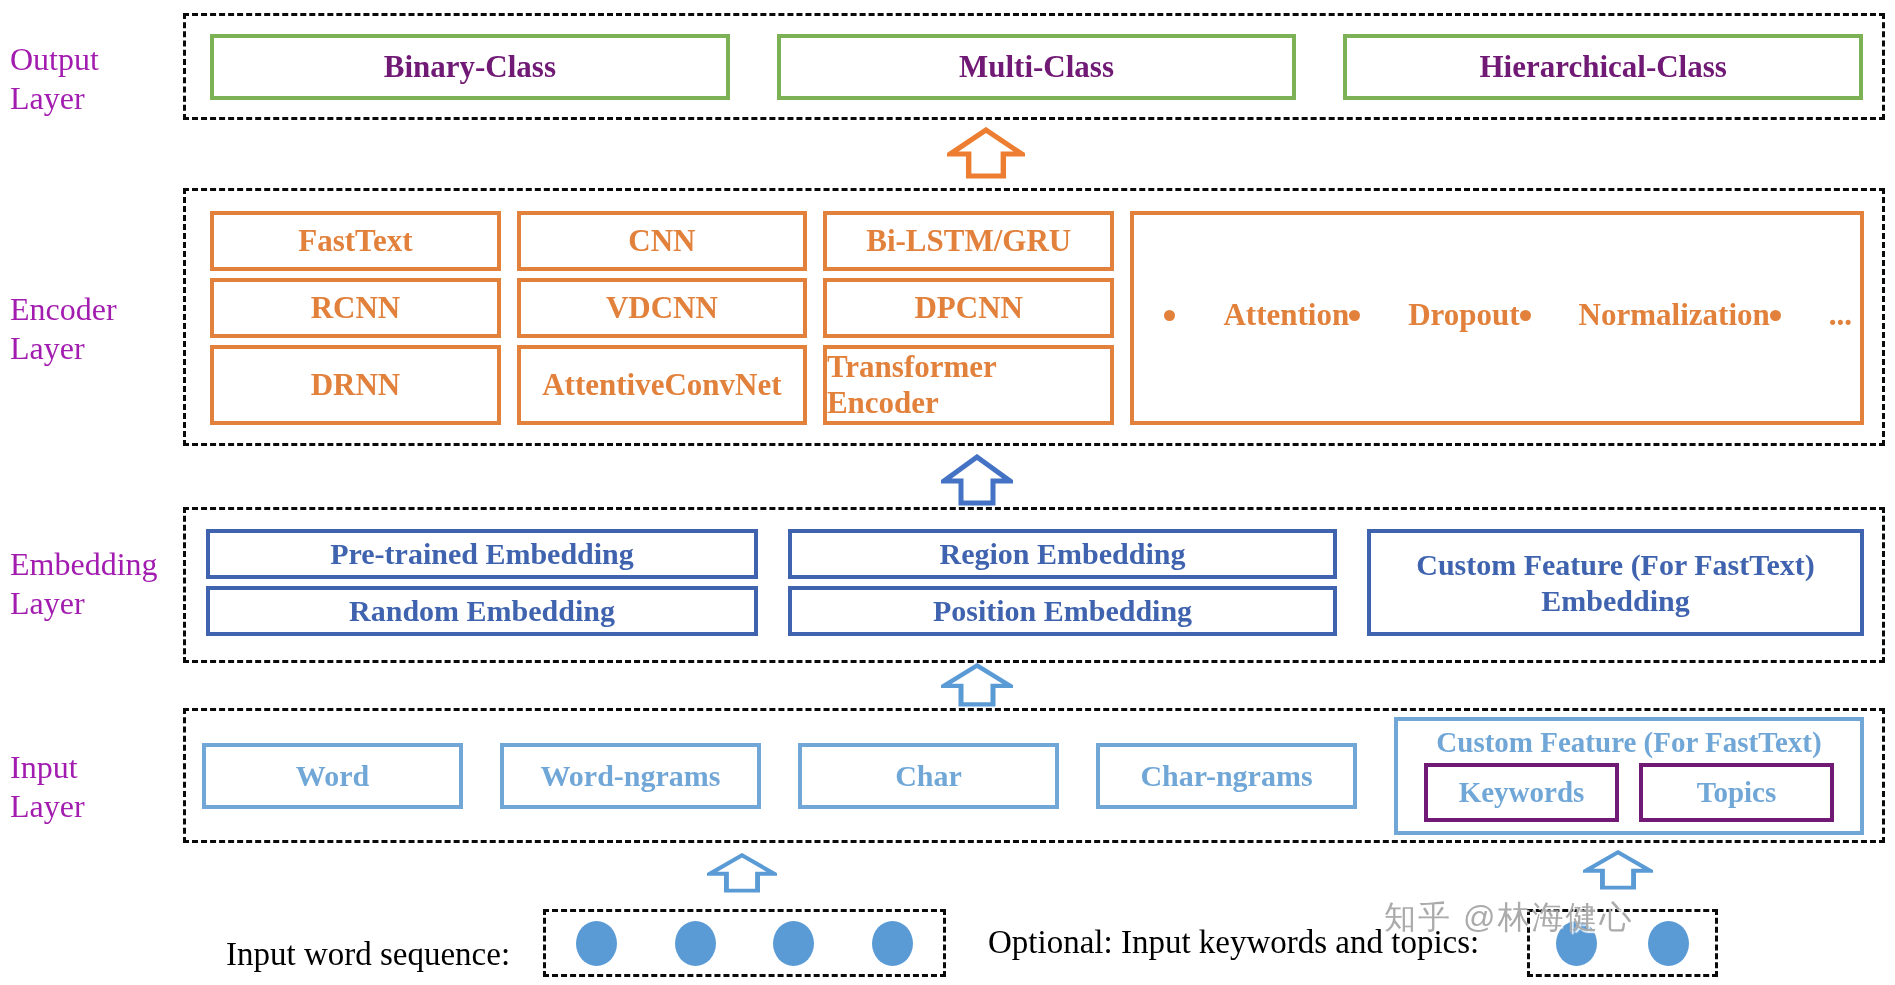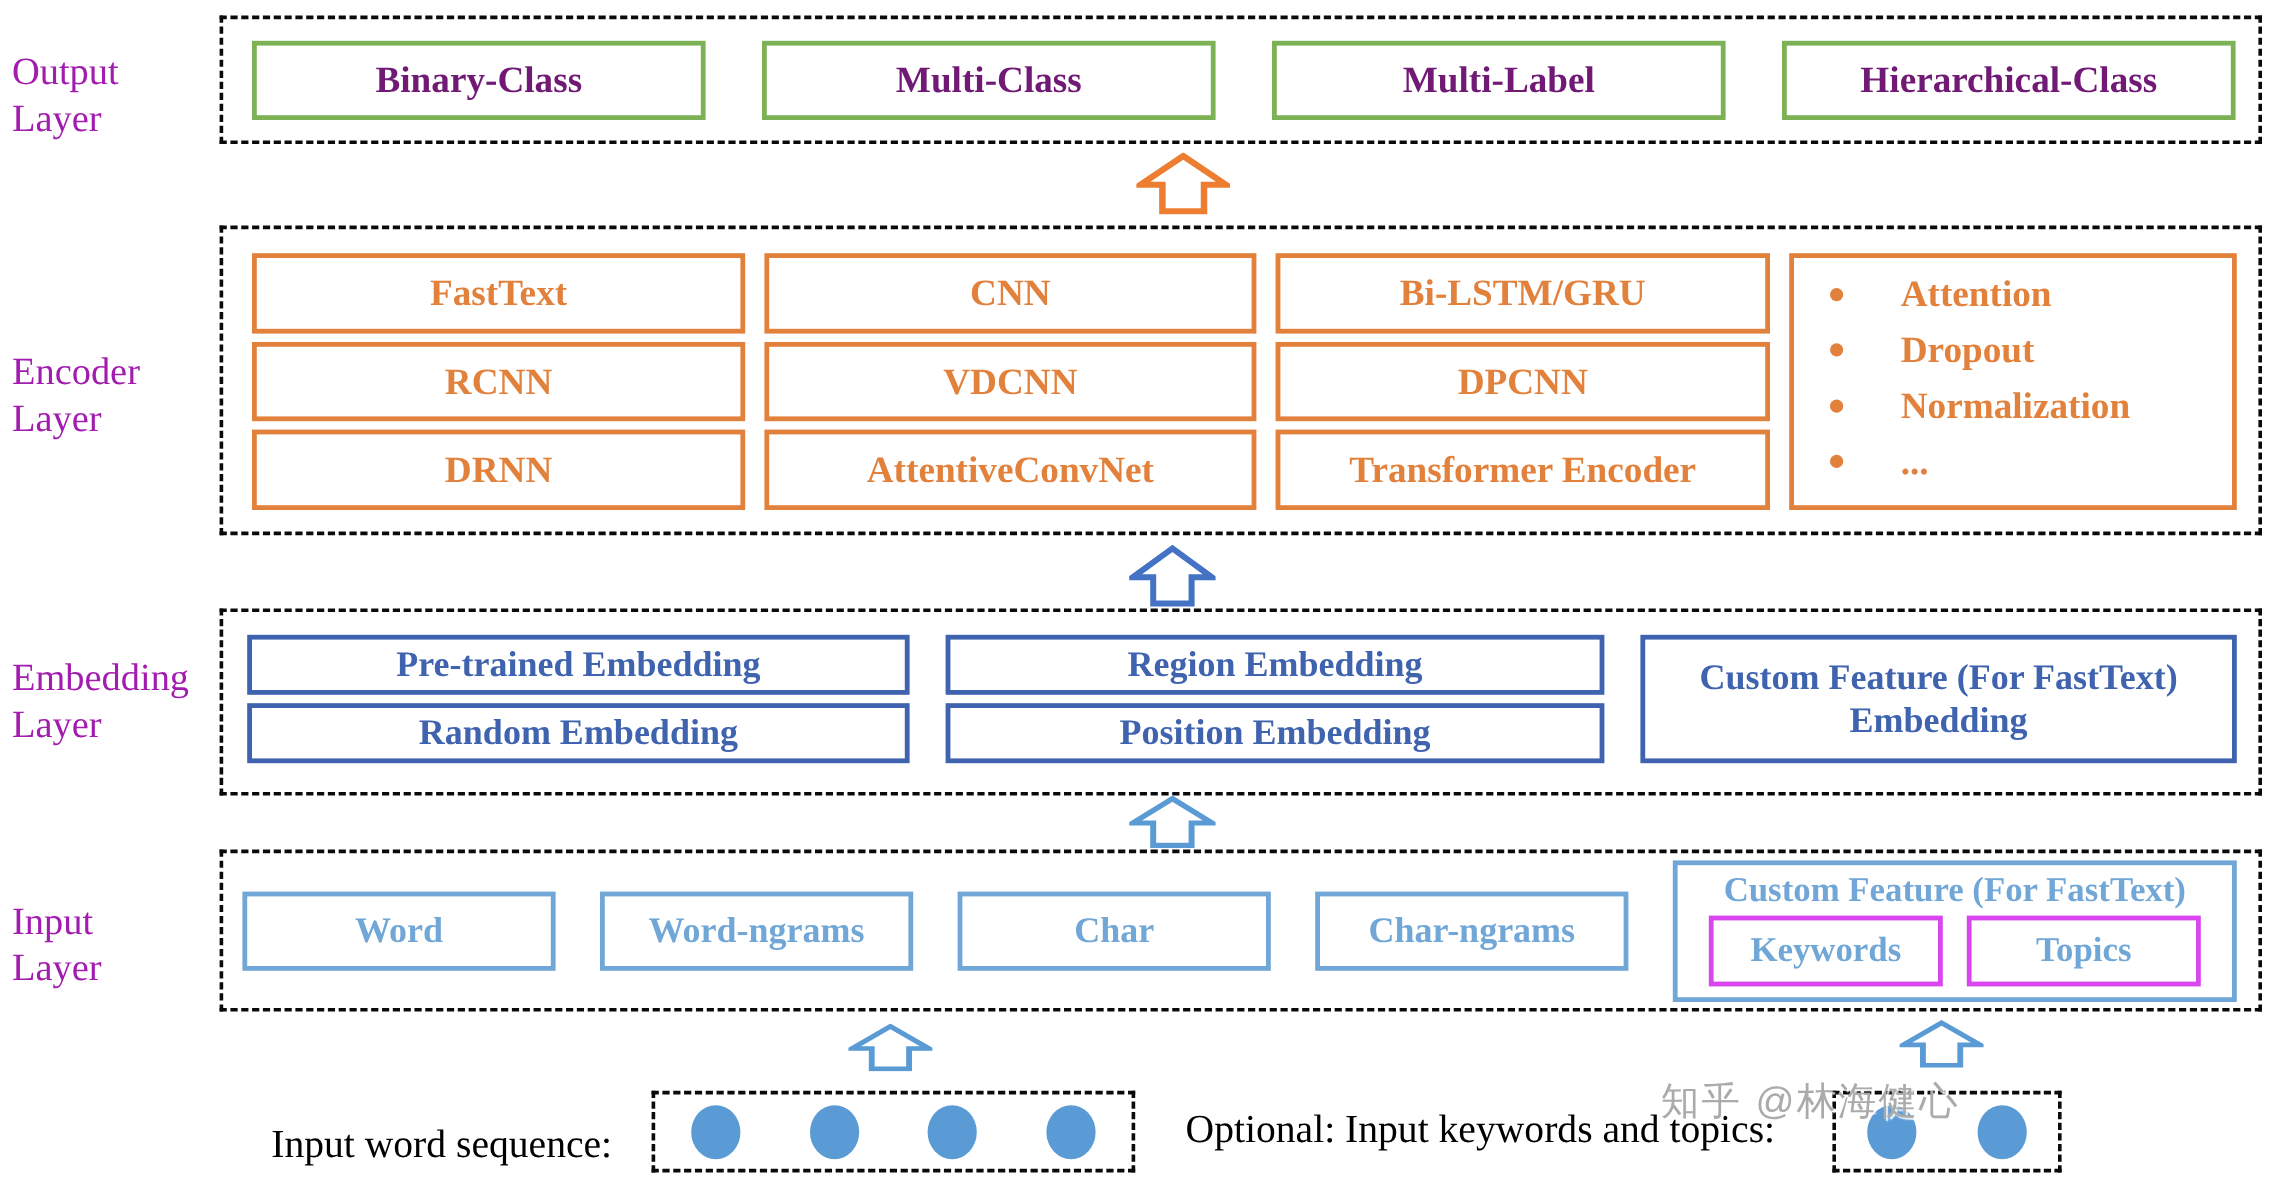--- a/index.html
+++ b/index.html
@@ -28,21 +28,21 @@
     grid-template-columns:412fr 411fr 413fr 374fr;
     grid-template-rows:repeat(3,1fr);
     column-gap:16px;row-gap:7px;padding:20px 18px 18px 24px;
   }
   .orange-box{
     border:4px solid #E2813C;color:#E2813C;font-weight:bold;font-size:31px;
     display:flex;align-items:center;justify-content:center;
   }
   .extras-box{
     grid-column:4;grid-row:1/4;border:4px solid #E2813C;
-    display:flex;flex-direction:column;justify-content:space-between;
+    display:flex;justify-content:center;
     padding:10px 8px 16px 30px;box-sizing:border-box;
   }
   .extra-item{display:flex;align-items:center;color:#E2813C;font-weight:bold;font-size:31px;line-height:40px;}
   .extra-item .dot{width:11px;height:11px;border-radius:50%;background:#E2813C;margin-right:48px;flex:0 0 auto;}
   
   #embedding-layer{
     top:507px;height:156px;display:grid;
     grid-template-columns:552fr 549fr 497fr;grid-template-rows:1fr 1fr;
     column-gap:30px;row-gap:7px;padding:19px 18px 24px 20px;
   }
@@ -57,21 +57,21 @@
     border:4px solid #71A7D7;color:#71A7D7;font-weight:bold;font-size:30px;
     height:58px;flex:0 0 253px;display:flex;align-items:center;justify-content:center;
   }
   .custom-input{
     flex:1;height:98px;border:4px solid #71A7D7;display:flex;flex-direction:column;
     align-items:stretch;padding:3px 26px 9px;gap:3px;
   }
   .custom-input-title{font-size:29px;font-weight:bold;color:#71A7D7;text-align:center;line-height:36px;}
   .custom-input-row{display:flex;gap:20px;flex:1;}
   .mini-box{
-    flex:1;border:4px solid #d946ef;color:#71A7D7;font-weight:bold;font-size:29px;
+    flex:1;border:4px solid #701a75;color:#71A7D7;font-weight:bold;font-size:29px;
     display:flex;align-items:center;justify-content:center;
   }
   
   .block-arrow{position:absolute;}
   
   .bottom-label{position:absolute;font-size:33px;color:#000;white-space:nowrap;}
   .seq-box{
     position:absolute;box-sizing:border-box;border:3px dashed #0a0a0a;background:#fff;
     display:flex;align-items:center;justify-content:space-between;
   }
@@ -97,21 +97,20 @@
   <div class="side-label" style="top:545px">Embedding
 Layer</div>
   <div class="side-label" style="top:748px">Input
 Layer</div>
 
   <div class="watermark">知乎 @林海健心</div>
 
   <div class="dashed-container" id="output-layer">
     <div class="green-box">Binary-Class</div>
     <div class="green-box">Multi-Class</div>
-    <div class="green-box">Multi-Label</div>
     <div class="green-box">Hierarchical-Class</div>
   </div>
 
   <div class="block-arrow" style="left:947px;top:127px">
     <svg width="78" height="52" viewBox="0 0 72 52" preserveAspectRatio="none">
       <polygon points="36,3 69,27 52,27 52,49 20,49 20,27 3,27" fill="#fff" stroke="#ED7D31" stroke-width="5" stroke-linejoin="miter"></polygon>
     </svg>
   </div>
 
   <div class="dashed-container" id="encoder-layer">

